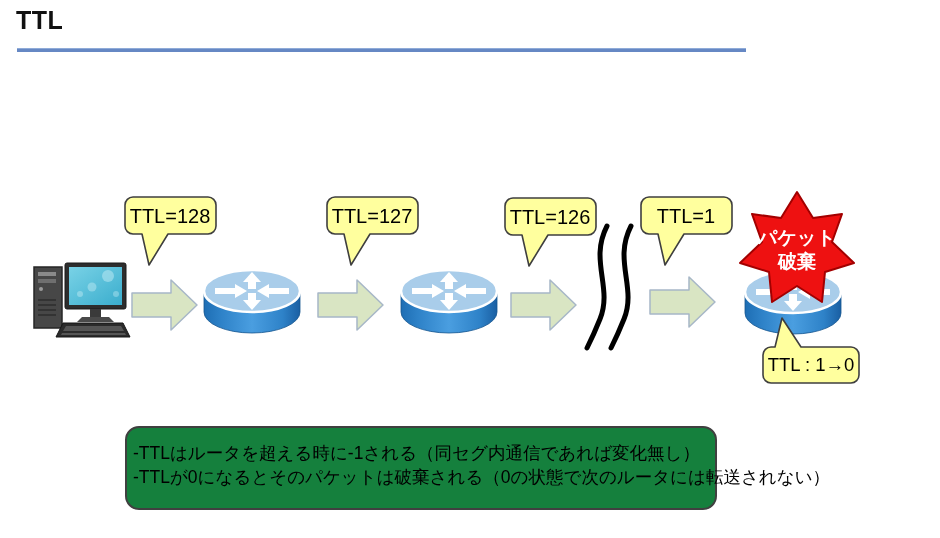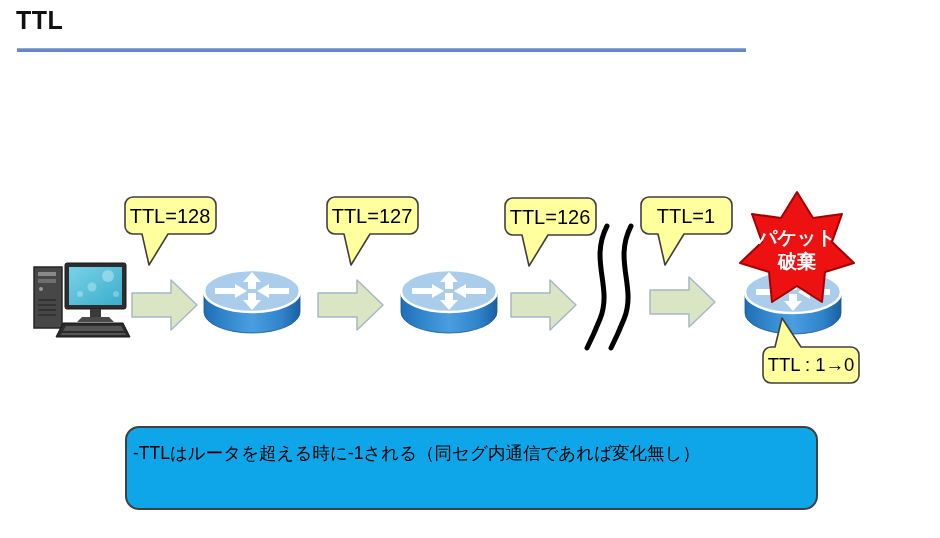--- a/index.html
+++ b/index.html
@@ -20,22 +20,22 @@
   .arrow-poly{stroke:#a7b7c7;stroke-width:1.5;stroke-linejoin:round;}
 
   .router-top{fill:#a9cdea;stroke:#ffffff;stroke-width:2.5;}
   .router-white{fill:#ffffff;}
 
   .burst-poly{stroke:#a30000;stroke-width:2;stroke-linejoin:round;}
   .burst-text{font-size:19px;font-weight:bold;fill:#ffffff;text-anchor:middle;}
 
   .squiggle{stroke:#000;stroke-width:5;fill:none;stroke-linecap:round;}
 
-  .note-box{position:absolute;left:125px;top:426px;width:693px;height:84px;box-sizing:border-box;
-    background:#0ea5e9;border:2px solid #404040;border-radius:14px;padding:14px 6px 0 6px;
+  .note-box{position:absolute;left:125px;top:426px;width:592px;height:84px;box-sizing:border-box;
+    background:#15803d;border:2px solid #404040;border-radius:14px;padding:14px 6px 0 6px;
     font-size:17.5px;color:#000;line-height:1.36;white-space:nowrap;}
 </style>
 </head>
 <body>
 
 <div class="canvas">
 
   <div class="slide-title">TTL</div>
   <div class="title-rule"></div>
 
@@ -192,15 +192,16 @@
     <text class="burst-text" x="62" y="83">破棄</text>
   </svg>
 
   <svg class="abs" style="left:762px;top:316px;" width="110" height="70" viewBox="0 0 110 70">
     <path class="callout-path" d="M9,31 H13 L20,2 L39,31 H89 A8,8 0 0 1 97,39 V59 A8,8 0 0 1 89,67 H9 A8,8 0 0 1 1,59 V39 A8,8 0 0 1 9,31 Z" fill="#ffff9e"></path>
     <text class="callout-text-sm" x="49" y="55">TTL : 1→0</text>
   </svg>
 
   <div class="note-box">
     <div>-TTLはルータを超える時に-1される（同セグ内通信であれば変化無し）</div>
+    <div>-TTLが0になるとそのパケットは破棄される（0の状態で次のルータには転送されない）</div>
   </div>
 
 </div>
 
 </body></html>

